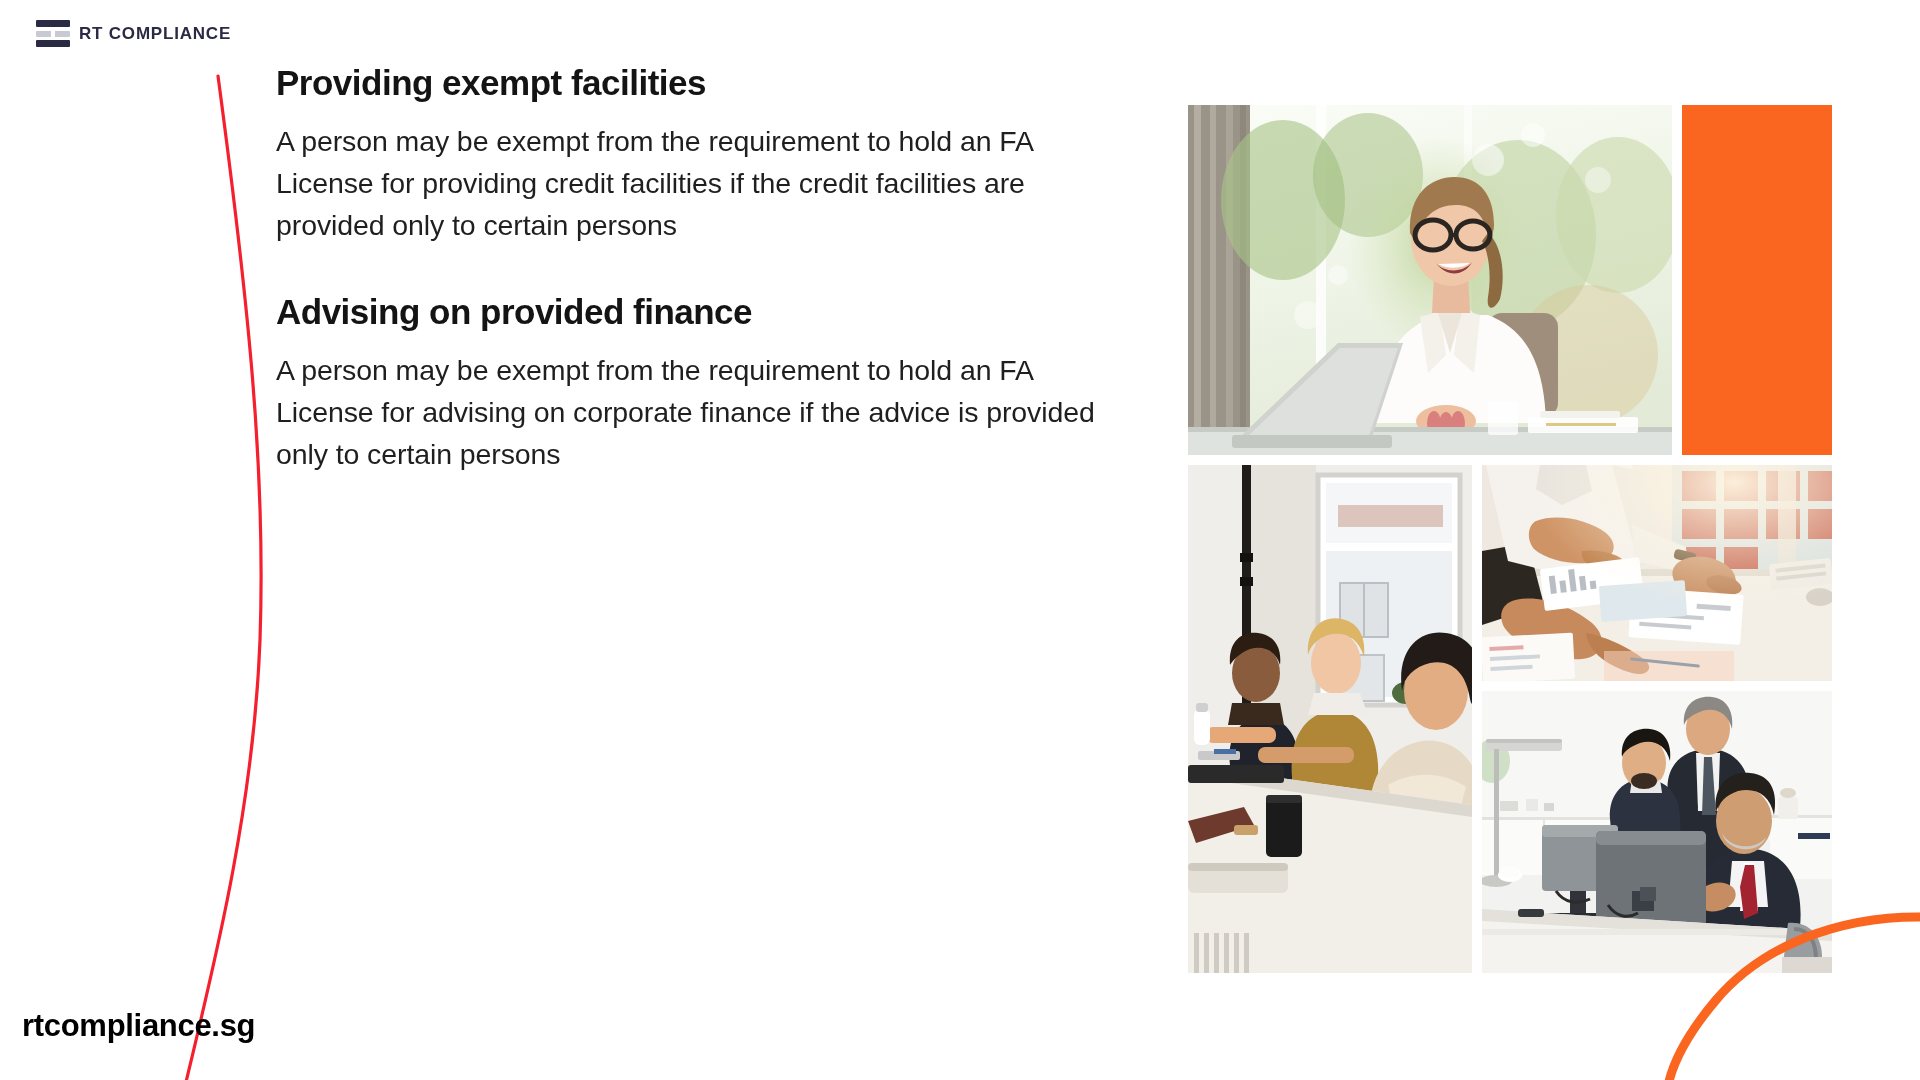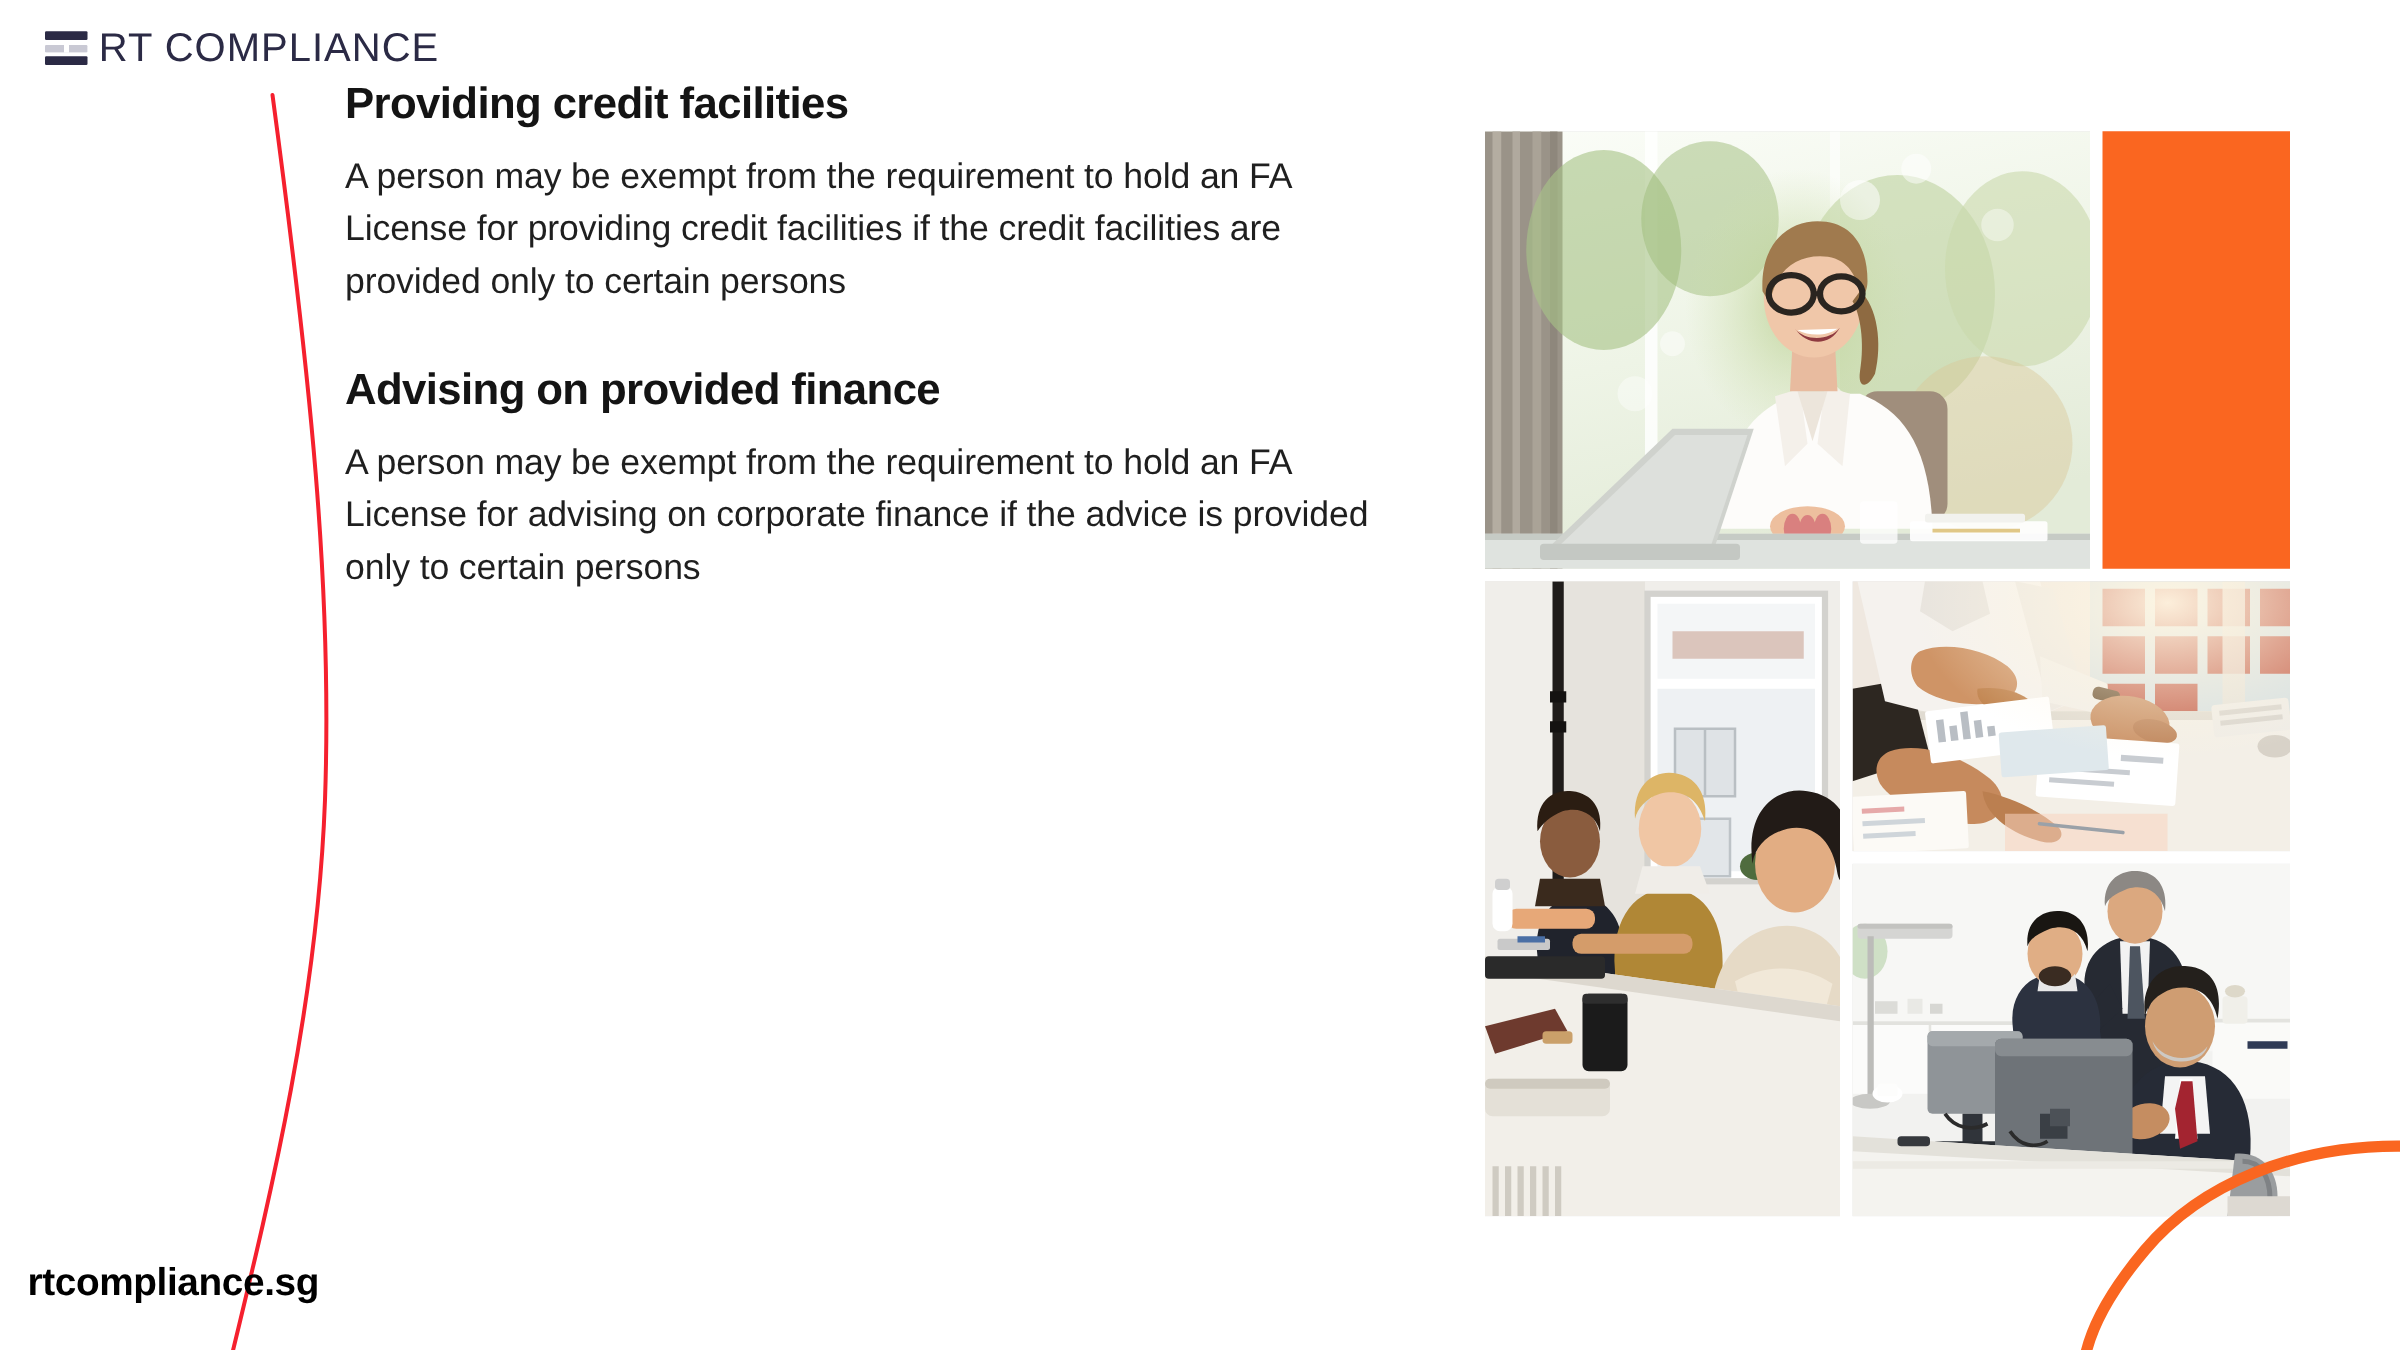--- a/index.html
+++ b/index.html
@@ -17,21 +17,21 @@
   .deco-orange { position:absolute; left:0; top:0; width:1920px; height:1080px; pointer-events:none; z-index:6; }
 
   
   .logo { position:absolute; left:36px; top:20px; display:flex; align-items:center; gap:9px; z-index:5; }
   .logo-mark { width:34px; height:27px; display:flex; flex-direction:column; justify-content:space-between; }
   .logo-mark i { display:block; width:100%; background:#2b2a45; border-radius:1px; }
   .logo-mark i.b1 { height:7px; }
   .logo-mark i.b2 { height:6px; background:#c9c9d4; width:100%;
         background-image:linear-gradient(to right,#c9c9d4 0,#c9c9d4 44%,#ffffff 44%,#ffffff 56%,#c9c9d4 56%,#c9c9d4 100%); }
   .logo-mark i.b3 { height:7px; }
-  .logo-word { font-size:32px; font-weight:normal; letter-spacing:0.8px; color:#2b2a45; white-space:nowrap;
+  .logo-word { font-size:17px; font-weight:bold; letter-spacing:0.8px; color:#2b2a45; white-space:nowrap;
         font-family:"Liberation Sans", sans-serif; }
 
   
   .content { position:absolute; left:276px; top:62px; width:880px; z-index:4; }
   .title {
     font-size:57px; line-height:1.22; font-weight:bold; color:#1d1d1b;
     letter-spacing:-1.1px; margin-bottom:54px; max-width:840px;
   }
   .sec { margin-bottom:6px; }
   .sec-head {
@@ -74,21 +74,21 @@
       <i class="b1"></i>
         <i class="b2"></i>
         <i class="b3"></i>
     </span>
     <span class="logo-word">RT COMPLIANCE</span>
   </div>
 
   <div class="content">
 
     <div class="sec">
-      <h2 class="sec-head">Providing credit facilities</h2>
+      <h2 class="sec-head">Providing exempt facilities</h2>
       <p class="sec-body">A person may be exempt from the requirement to hold an FA License for providing credit facilities if the credit facilities are provided only to certain persons</p>
     </div>
 
     <div class="sec-gap"></div>
 
     <div class="sec">
       <h2 class="sec-head">Advising on provided finance</h2>
       <p class="sec-body">A person may be exempt from the requirement to hold an FA License for advising on corporate finance if the advice is provided only to certain persons</p>
     </div>
   </div>

